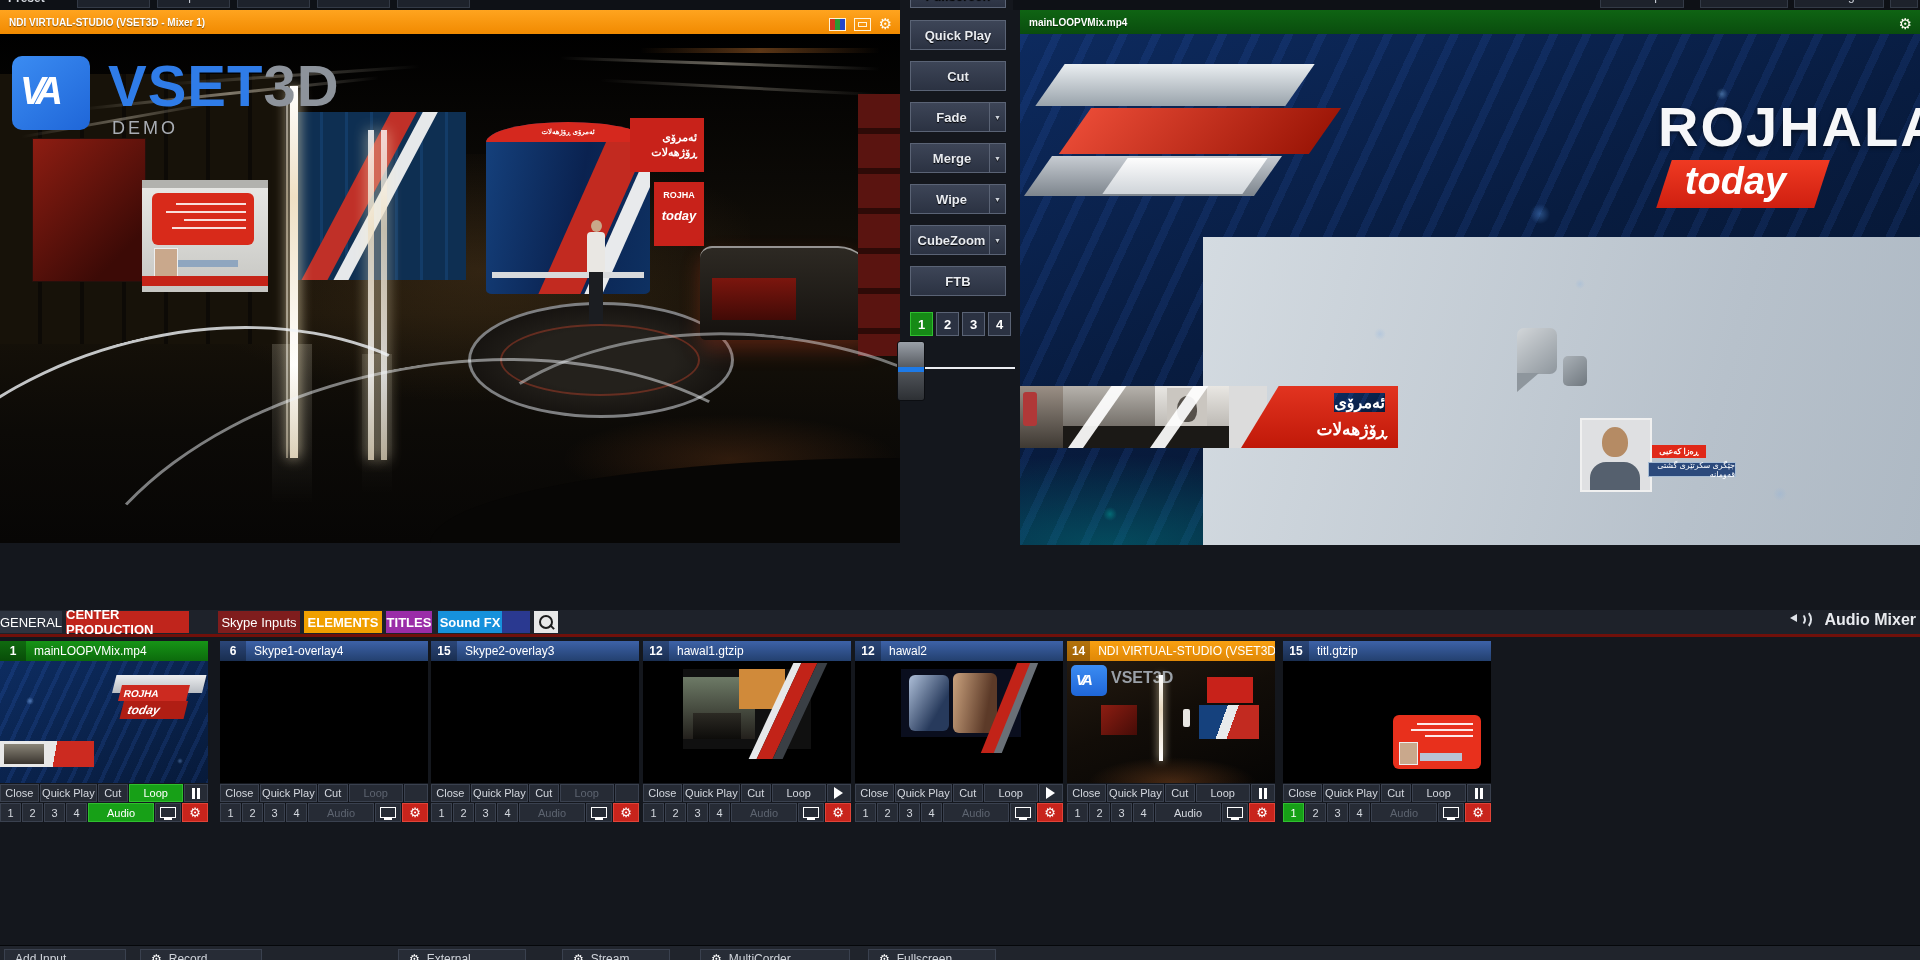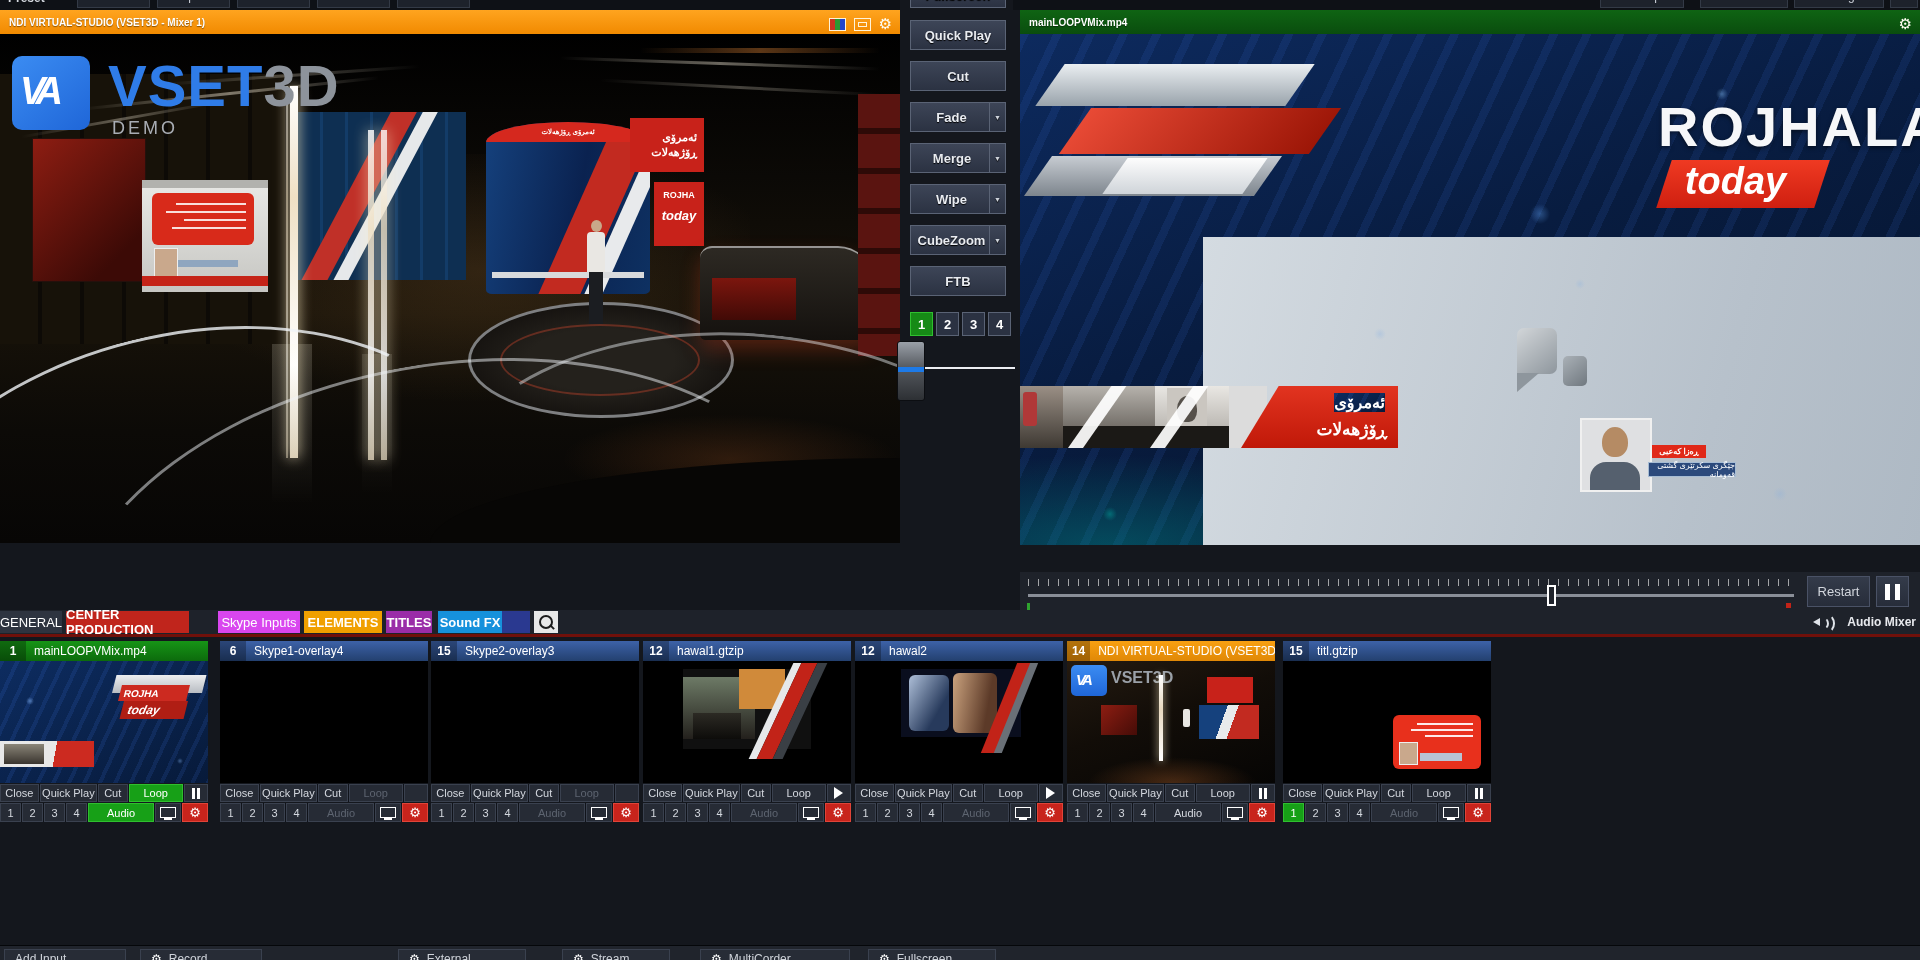--- a/index.html
+++ b/index.html
@@ -183,22 +183,22 @@
 
   
   .tabsrow{position:absolute;left:0;top:610px;width:1920px;height:24px;background:#1e222a;}
   .tabline{position:absolute;left:0;top:634px;width:1920px;height:3px;background:#70100a;}
   .tab{position:absolute;top:1px;height:22px;display:flex;align-items:center;justify-content:center;
        font-size:13px;font-weight:bold;color:#fff;}
   .searchbtn{position:absolute;left:534px;top:1px;width:24px;height:22px;background:#e8e8e8;
        display:flex;align-items:center;justify-content:center;}
   .searchic{width:10px;height:10px;border:2px solid #1c1c1c;border-radius:50%;position:relative;}
   .searchic::after{content:"";position:absolute;left:8px;top:9px;width:6px;height:2px;background:#1c1c1c;transform:rotate(45deg);}
-  .amix{position:absolute;right:4px;top:1px;height:22px;display:flex;align-items:center;gap:14px;
-       font-size:12px;font-weight:bold;color:#e8eaee;}
+  .amix{position:absolute;right:4px;top:1px;height:22px;display:flex;gap:14px;
+       font-size:16px;font-weight:bold;color:#e8eaee;}
   .spk{position:relative;width:20px;height:14px;}
   .spk .cone{position:absolute;left:0;top:3px;width:0;height:0;border-top:4px solid transparent;border-bottom:4px solid transparent;
        border-right:7px solid #dfe3e9;}
   .spk .w1,.spk .w2{position:absolute;border:2px solid transparent;border-right-color:#dfe3e9;border-radius:50%;}
   .spk .w1{left:4px;top:2px;width:8px;height:9px;}
   .spk .w2{left:6px;top:-1px;width:12px;height:15px;}
 
   
   .card{position:absolute;top:641px;width:208px;height:179px;}
   .chdr{height:20px;display:flex;align-items:center;color:#fff;}
@@ -459,39 +459,25 @@
         <span class="ws" style="left:74px;"></span>
           <span class="ws" style="left:156px;"></span>
       </span>
       <span class="red">
         <span class="t1">ئەمرۆی</span>
         <span class="t2">ڕۆژهەلات</span>
       </span>
     </div>
   </div>
 
-  <div class="scrub">
-    <div class="ticks"></div>
-    <div class="track"></div>
-    <div class="playhead"></div>
-    <div class="mk-g"></div>
-    <div class="mk-r"></div>
-    <div class="sbtn" style="left:787px;width:63px;">Restart</div>
-    <div class="sbtn" style="left:856px;width:33px;">
-        <span class="pausebars">
-          <i></i>
-          <i></i>
-        </span>
-      </div>
-  </div>
 
   <div class="tabsrow">
     <div class="tab" style="left:0;width:62px;background:#2e3440;font-weight:normal;">GENERAL</div>
     <div class="tab" style="left:66px;width:123px;background:#c0251c;">CENTER PRODUCTION</div>
-    <div class="tab" style="left:218px;width:82px;background:#d946ef;font-weight:normal;">Skype Inputs</div>
+    <div class="tab" style="left:218px;width:82px;background:#7f1d1d;font-weight:normal;">Skype Inputs</div>
     <div class="tab" style="left:304px;width:78px;background:#f0a000;">ELEMENTS</div>
     <div class="tab" style="left:386px;width:46px;background:#9a2da8;">TITLES</div>
     <div class="tab" style="left:438px;width:64px;background:#1691dc;">Sound FX</div>
     <div class="tab" style="left:502px;width:28px;background:#2a3990;"></div>
     <div class="searchbtn">
         <span class="searchic"></span>
       </div>
     <div class="amix">
       <span class="spk">
           <span class="cone"></span>

